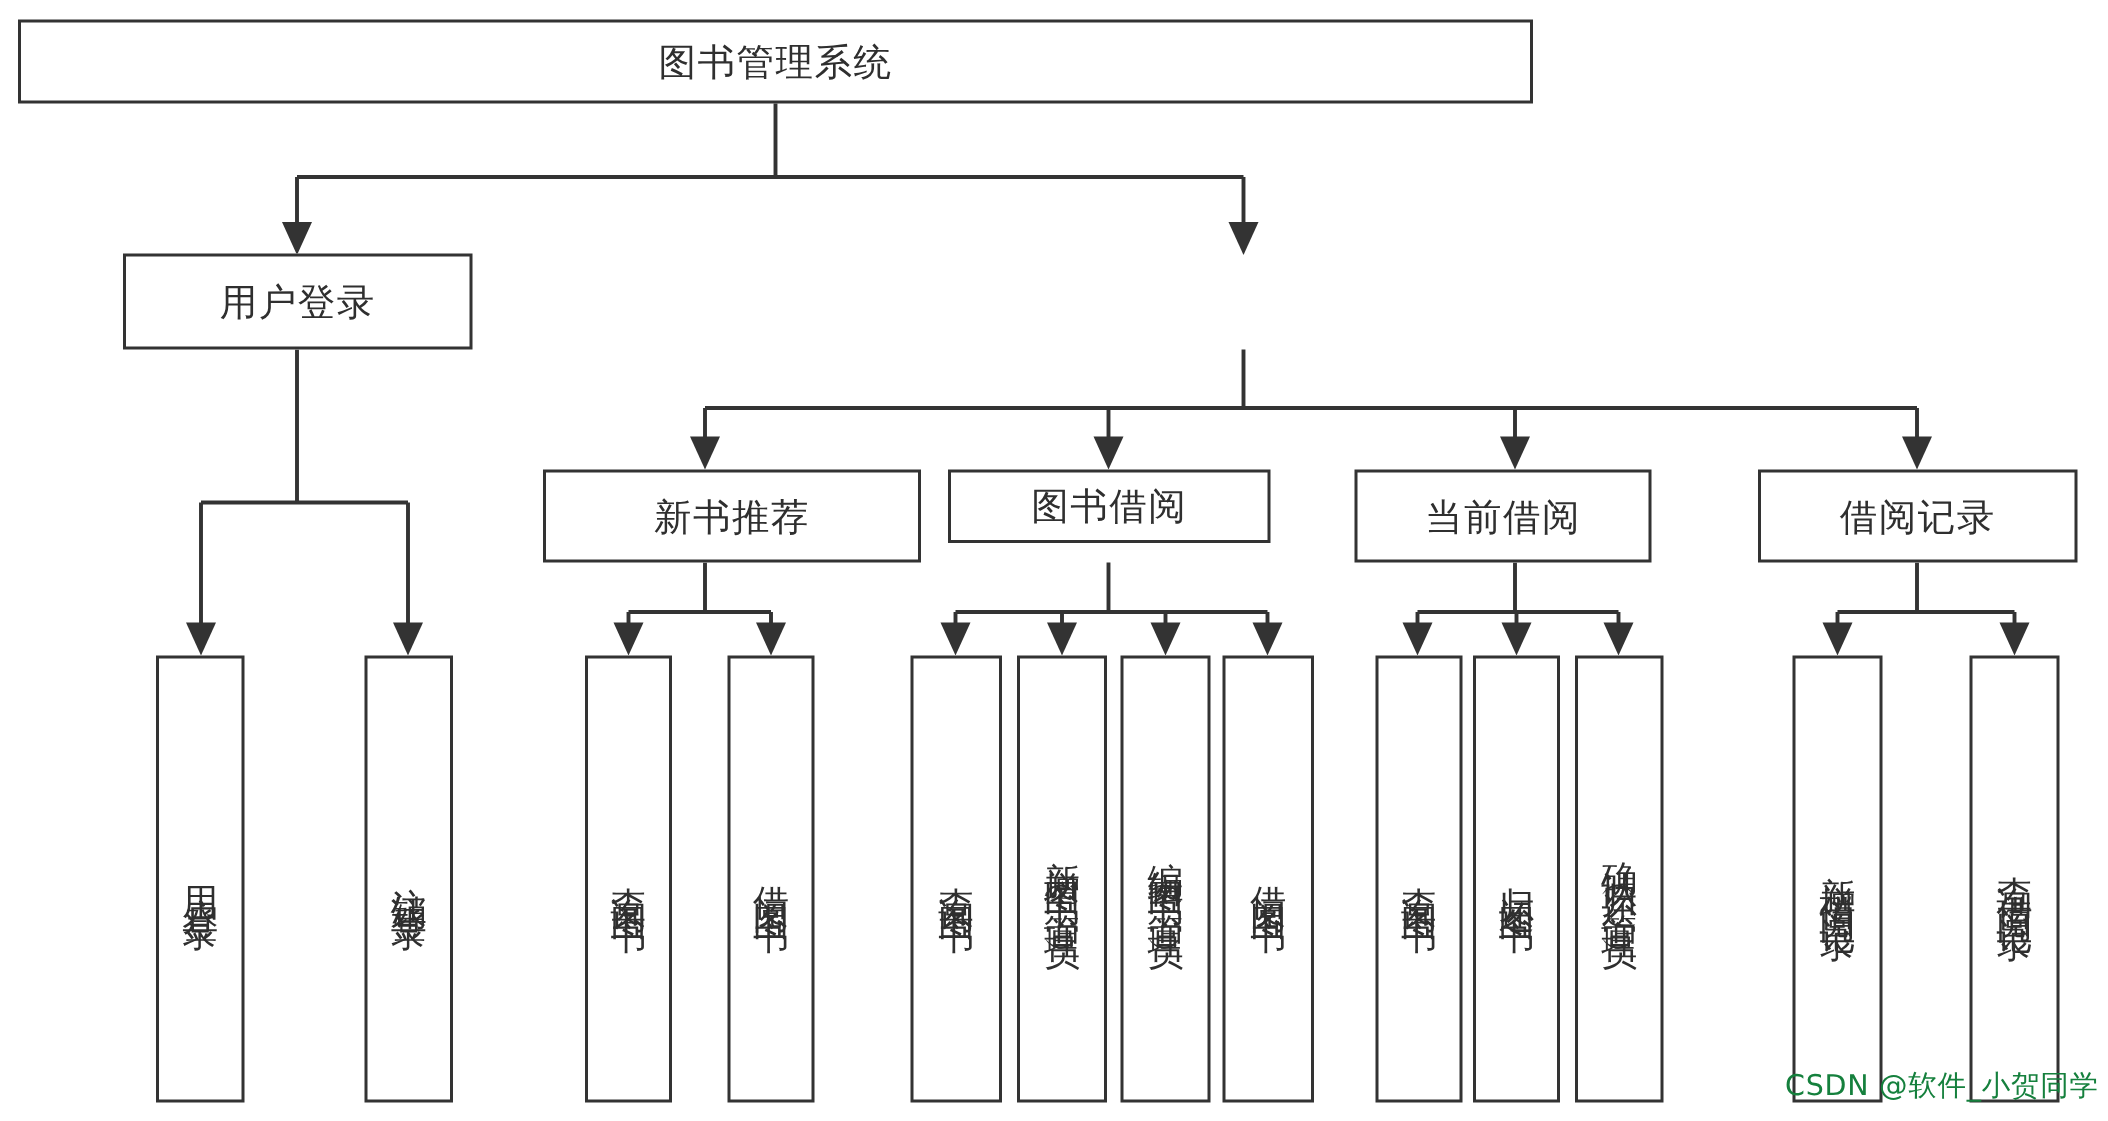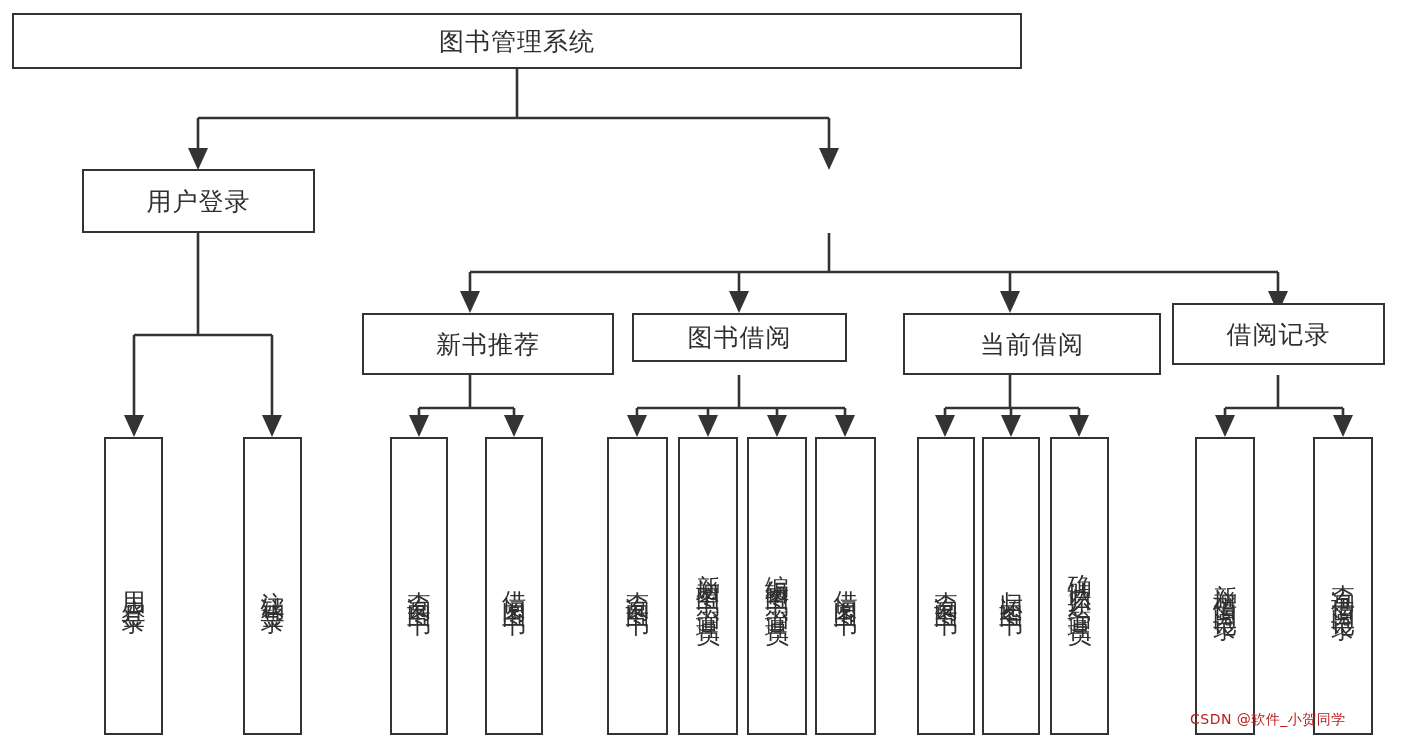--- a/index.html
+++ b/index.html
@@ -31,39 +31,39 @@
     letter-spacing:7px;
     line-height:1;
     white-space:nowrap;
   }
   
   .b-root{left:12px;top:13px;width:1010px;height:56px;}
   .b-l2a{left:82px;top:169px;width:233px;height:64px;}
   .b-l2b{left:711px;top:169px;width:236px;height:64px;}
   .b-l3a{left:362px;top:313px;width:252px;height:62px;}
   .b-l3b{left:632px;top:313px;width:215px;height:49px;}
-  .b-l3c{left:903px;top:313px;width:258px;height:62px;}
-  .b-l3d{left:1172px;top:303px;width:213px;height:62px;}
+  .b-l3c{left:903px;top:313px;width:198px;height:62px;}
+  .b-l3d{left:1172px;top:313px;width:213px;height:62px;}
   .leaf{top:437px;height:298px;}
   .b-g1c1{left:104px;width:59px;}
   .b-g1c2{left:243px;width:59px;}
   .b-g2c1{left:390px;width:58px;}
   .b-g2c2{left:485px;width:58px;}
   .b-g3c1{left:607px;width:61px;}
   .b-g3c2{left:678px;width:60px;}
   .b-g3c3{left:747px;width:60px;}
   .b-g3c4{left:815px;width:61px;}
   .b-g4c1{left:917px;width:58px;}
   .b-g4c2{left:982px;width:58px;}
   .b-g4c3{left:1050px;width:59px;}
   .b-g5c1{left:1195px;width:60px;}
   .b-g5c2{left:1313px;width:60px;}
   .watermark{
     position:absolute;left:1190px;top:711px;
-    font-size:14px;color:#b91c1c;
+    font-size:19px;color:#15803d;
     letter-spacing:0.5px;white-space:nowrap;
     z-index:5;
   }
 </style>
 </head>
 <body>
 
 <div class="canvas">
 
   <svg class="connectors" width="1405" height="747" viewBox="0 0 1405 747">

